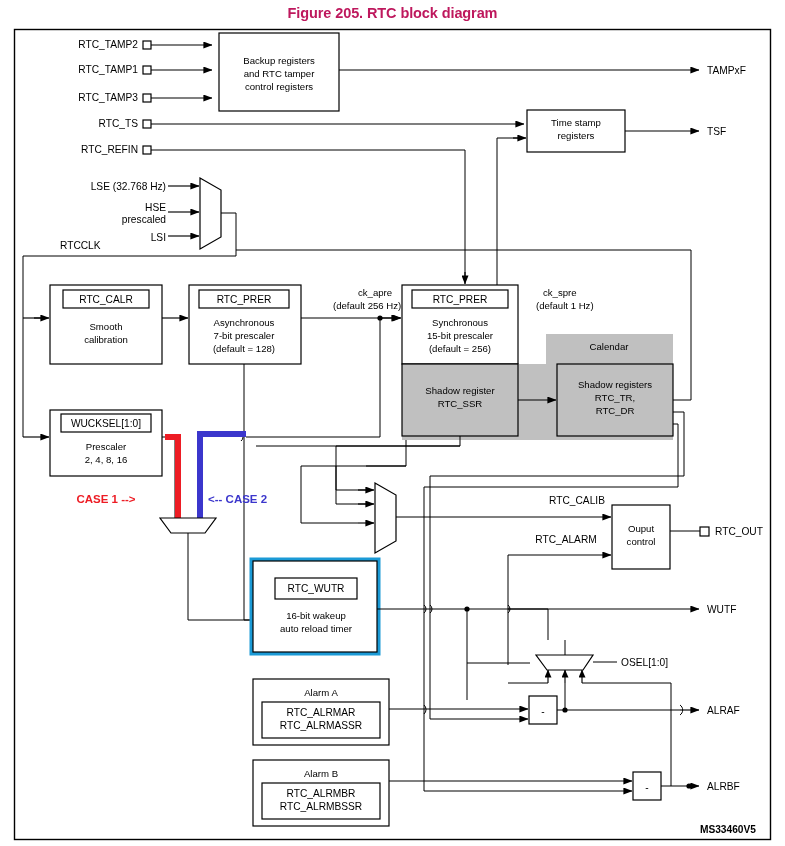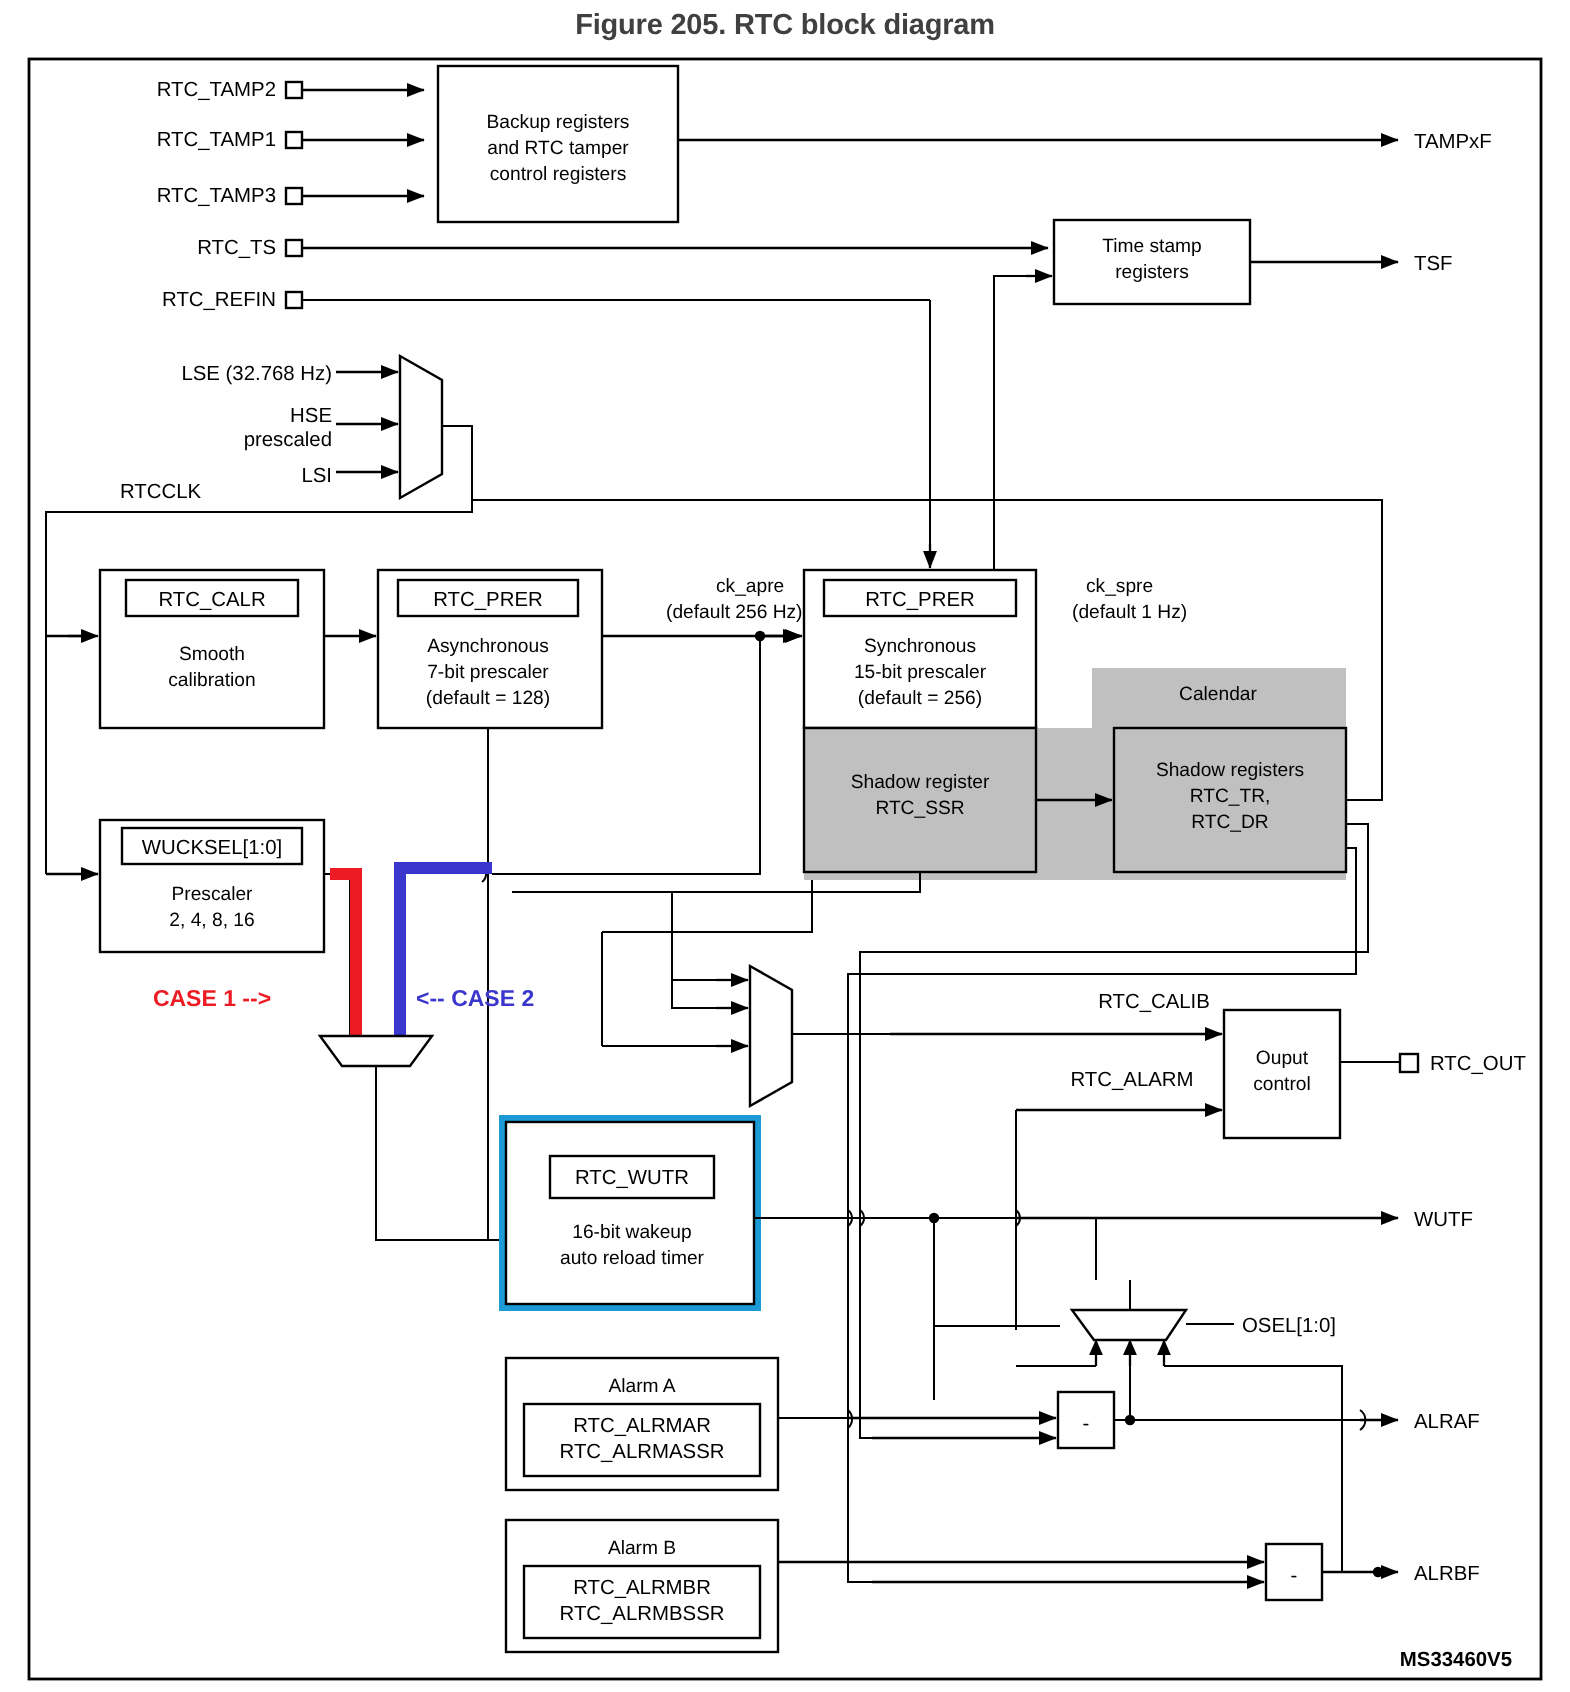--- a/index.html
+++ b/index.html
@@ -1,21 +1,21 @@
 <!DOCTYPE html>
 <html><head>
 <meta charset="utf-8">
 <title>RTC block diagram</title>
 <style>
   html,body{margin:0;padding:0;background:#ffffff;}
   body{width:785px;height:846px;font-family:"Liberation Sans",sans-serif;}
   #root{position:relative;width:785px;height:846px;overflow:hidden;background:#fff;}
   #fig-title{
     position:absolute;left:0;top:5px;width:785px;text-align:center;
-    font-family:"Liberation Sans",sans-serif;font-size:14.5px;font-weight:bold;color:#404040;
+    font-family:"Liberation Sans",sans-serif;font-size:14.5px;font-weight:bold;color:#be185d;
     letter-spacing:-0.1px;
   }
   svg#diagram{position:absolute;left:0;top:0;width:785px;height:846px;}
   svg text{font-family:"Liberation Sans",sans-serif;fill:#000;}
   .t8{font-size:9.6px;}
   .t9{font-size:10.2px;}
   .case{font-size:11.5px;font-weight:bold;}
   .ms{font-size:10.2px;font-weight:bold;}
   .ln{stroke:#000;stroke-width:1.15;fill:none;}
   .lnthin{stroke:#000;stroke-width:1;fill:none;}

